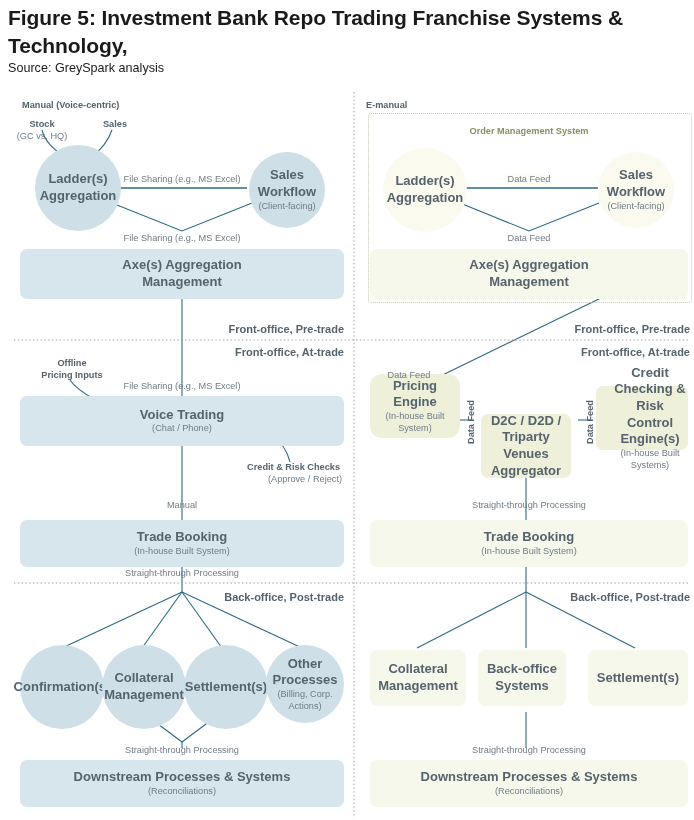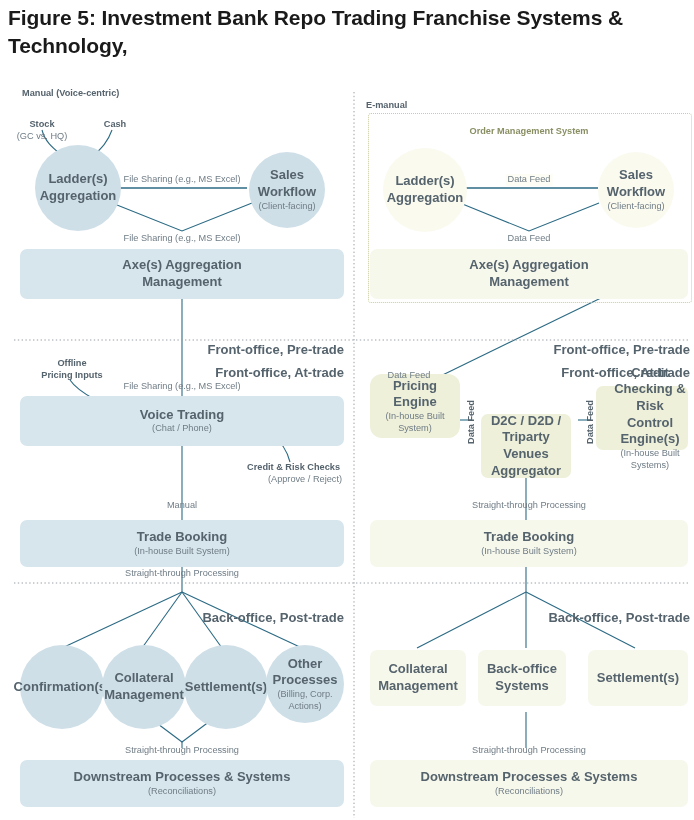--- a/index.html
+++ b/index.html
@@ -29,32 +29,33 @@
   .creamCirc{background:#fafaef;}
   .khakiBox{background:#eef0da;}
   .khakiSoft{background:#f7f8ec;}
 
   
   .tx{position:absolute;z-index:4;font-size:9.2px;line-height:1.28;color:#6f7c85;white-space:nowrap;}
   .tx.b{font-weight:bold;color:#55636d;}
   .tx.c{text-align:center;transform:translateX(-50%);}
   .tx.r{text-align:right;}
   .tx.vert{transform:rotate(-90deg);transform-origin:left top;}
-  .sectionlbl{font-size:13px;font-weight:bold;color:#55636d;margin-top:20px;}
+  .sectionlbl{font-size:11px;font-weight:bold;color:#55636d;}
 
   
   .omsbox{position:absolute;z-index:2;border:1.6px dotted #c9cd9a;border-radius:3px;}
 </style>
 </head>
 <body>
 
 <div class="canvas">
 
   <div id="hdr">
     <div class="t">Figure 5: Investment Bank Repo Trading Franchise Systems &amp; Technology,</div>
+    <div class="s">Source: GreySpark analysis</div>
   </div>
 
   <svg class="layer under">
     <defs>
       <marker id="ah" markerWidth="7" markerHeight="7" refX="5.4" refY="3.2" orient="auto" markerUnits="strokeWidth">
         <path d="M0,0.4 L6,3.2 L0,6 Z" fill="#2b6a84"></path>
       </marker>
     </defs>
     <g stroke="#2b6a84" fill="none" stroke-width="1.1">
 
@@ -105,29 +106,29 @@
   <svg class="layer over">
     <g stroke="#9aa0a6" fill="none" stroke-width="1" stroke-dasharray="1.4,2.4">
 
       <line x1="354" y1="92" x2="354" y2="818"></line>
 
       <line x1="14" y1="340" x2="690" y2="340"></line>
       <line x1="14" y1="583" x2="690" y2="583"></line>
     </g>
   </svg>
 
-  <div class="tx b" style="left:22px;top:88px;">Manual (Voice-centric)</div>
+  <div class="tx b" style="left:22px;top:100px;">Manual (Voice-centric)</div>
   <div class="tx b" style="left:366px;top:100px;">E-manual</div>
 
   <div class="omsbox" style="left:368px;top:113px;width:322px;height:188px;"></div>
   <div class="tx b c" style="left:529px;top:126px;color:#8a8f63;">Order Management System</div>
 
   <div class="tx b c" style="left:42px;top:119px;">Stock</div>
   <div class="tx c" style="left:42px;top:131px;">(GC vs. HQ)</div>
-  <div class="tx b c" style="left:115px;top:119px;">Cash</div>
+  <div class="tx b c" style="left:115px;top:119px;">Sales</div>
 
   <div class="shape circ blueCirc" style="left:35px;top:145px;width:86px;height:86px;">
     <div>
       <div class="ttl">Ladder(s)</div>
       <div class="ttl">Aggregation</div>
     </div>
   </div>
 
   <div class="shape circ blueCirc" style="left:249px;top:152px;width:76px;height:76px;">
     <div>

